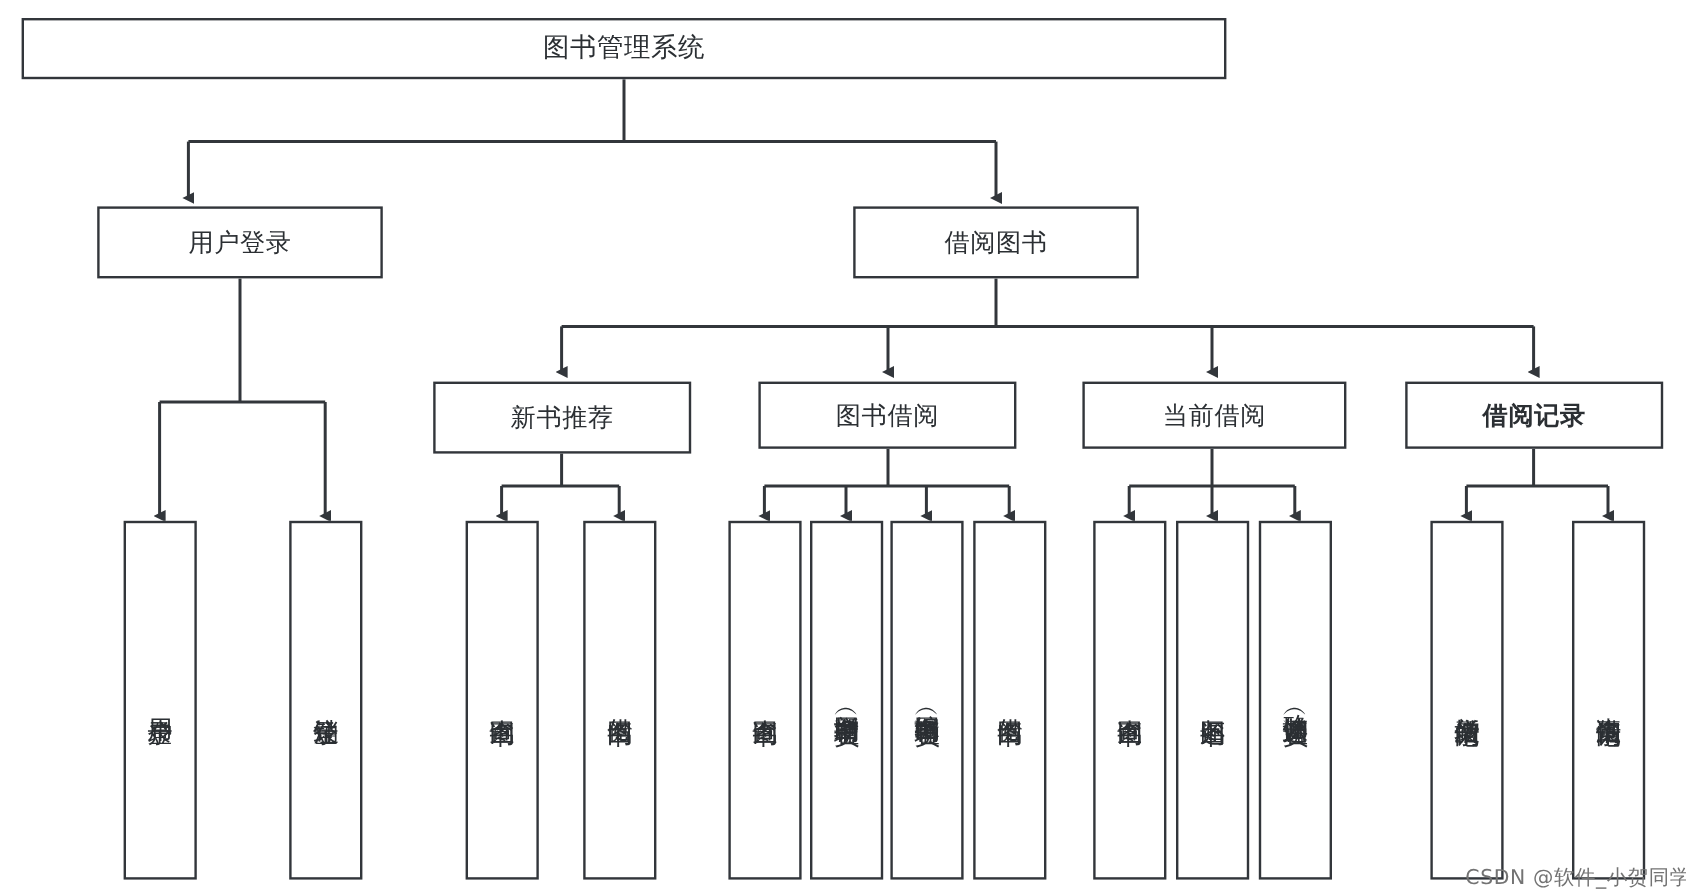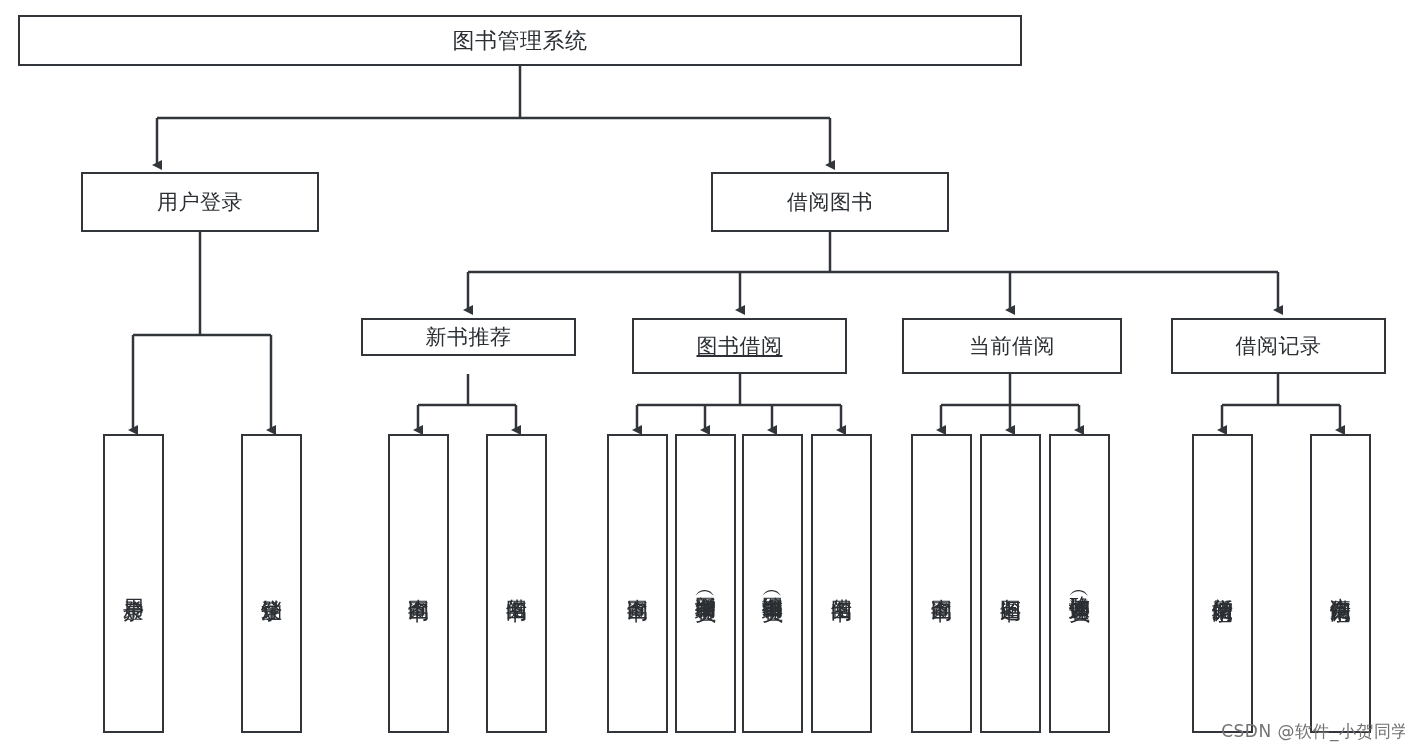--- a/index.html
+++ b/index.html
@@ -137,30 +137,30 @@
     <span class="node-label">图书管理系统</span>
   </div>
 
   <div class="node horiz" style="left:81px; top:172px; width:238px; height:60px;">
     <span class="node-label">用户登录</span>
   </div>
   <div class="node horiz" style="left:711px; top:172px; width:238px; height:60px;">
     <span class="node-label">借阅图书</span>
   </div>
 
-  <div class="node horiz" style="left:361px; top:318px; width:215px; height:38px;">
+  <div class="node horiz" style="left:361px; top:318px; width:215px; height:60px;">
     <span class="node-label">新书推荐</span>
   </div>
-  <div class="node horiz" style="left:632px; top:318px; width:215px; height:56px;text-decoration:underline;">
+  <div class="node horiz" style="left:632px; top:318px; width:215px; height:56px;">
     <span class="node-label">图书借阅</span>
   </div>
   <div class="node horiz" style="left:902px; top:318px; width:220px; height:56px;">
     <span class="node-label">当前借阅</span>
   </div>
-  <div class="node horiz" style="left:1171px; top:318px; width:215px; height:56px;">
+  <div class="node horiz" style="left:1171px; top:318px; width:215px; height:56px;font-weight:bold;">
     <span class="node-label">借阅记录</span>
   </div>
 
   <div class="node vert" style="left:103px; top:434px; width:61px; height:299px;">
     <span class="node-label">用户登录</span>
   </div>
   <div class="node vert" style="left:241px; top:434px; width:61px; height:299px;">
     <span class="node-label">注销登录</span>
   </div>
 

